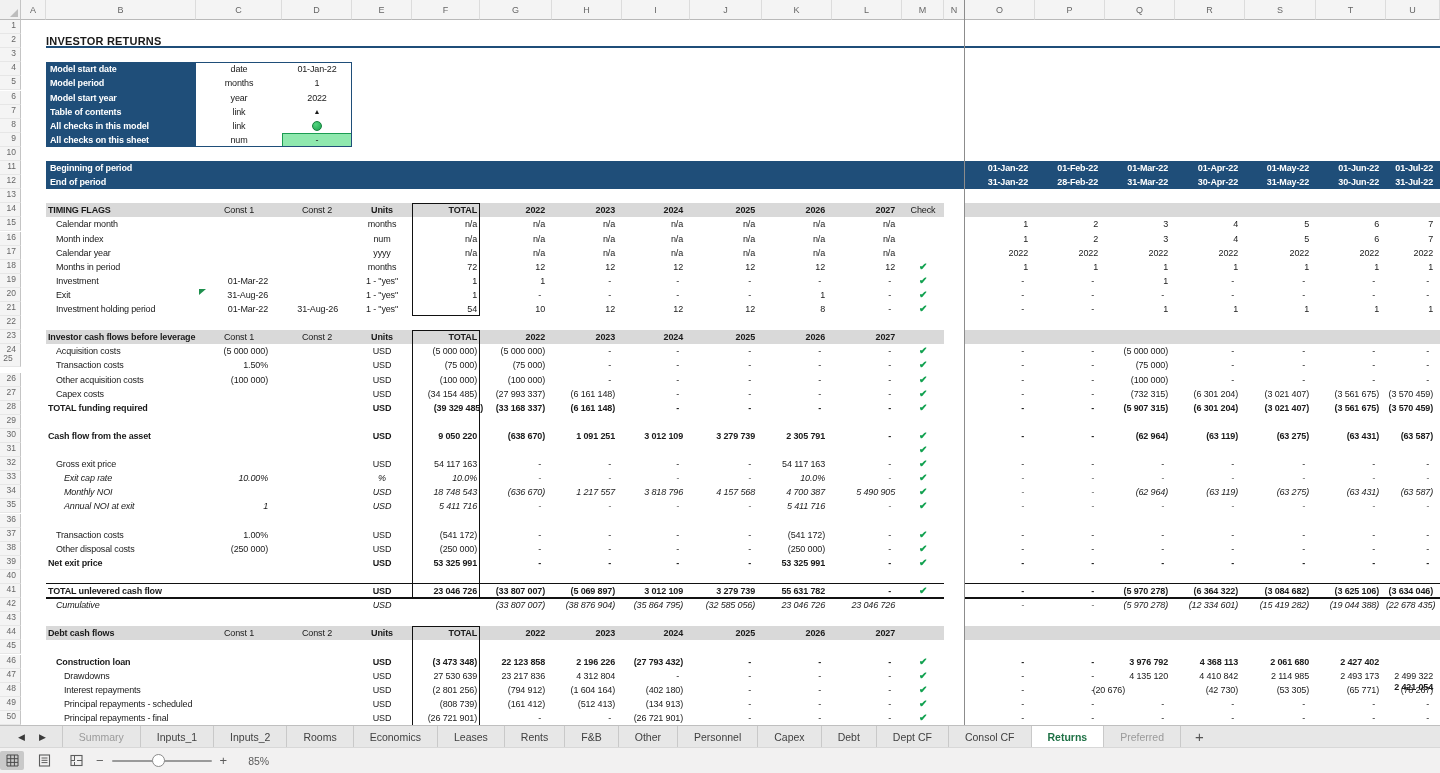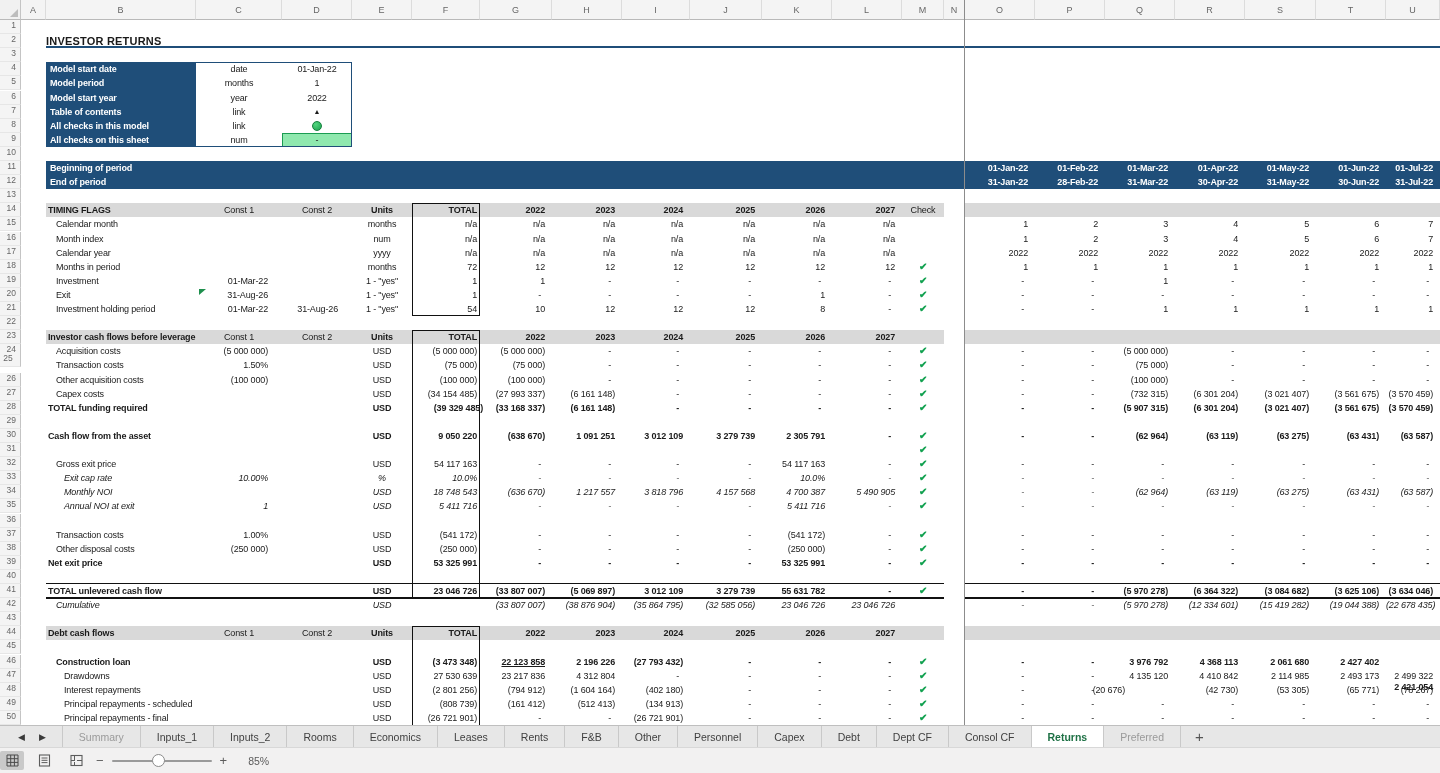--- a/index.html
+++ b/index.html
@@ -588,21 +588,21 @@
       <div class="c rt i" style="left: 965px; top: 598.1px; width: 70px; padding-right: 11px;">-</div>
       <div class="c rt i" style="left: 1035px; top: 598.1px; width: 70px; padding-right: 11px;">-</div>
       <div class="c rt i" style="left: 1105px; top: 598.1px; width: 70px; padding-right: 7px;">(5 970 278)</div>
       <div class="c rt i" style="left: 1175px; top: 598.1px; width: 70px; padding-right: 7px;">(12 334 601)</div>
       <div class="c rt i" style="left: 1245px; top: 598.1px; width: 71px; padding-right: 7px;">(15 419 282)</div>
       <div class="c rt i" style="left: 1316px; top: 598.1px; width: 70px; padding-right: 7px;">(19 044 388)</div>
       <div class="c rt i" style="left: 1386px; top: 598.1px; width: 54px; padding-right: 7px;">(22 678 435)</div>
       <div class="c b " style="left: 46px; top: 654.5px; width: 150px; padding-left: 10px;">Construction loan</div>
       <div class="c ct b" style="left: 352px; top: 654.5px; width: 60px;">USD</div>
       <div class="c rt b" style="left: 412px; top: 654.5px; width: 68px; padding-right: 3px;">(3 473 348)</div>
-      <div class="c rt b" style="left: 480px; top: 654.5px; width: 72px; padding-right: 7px; text-decoration: underline;">22 123 858</div>
+      <div class="c rt b" style="left: 480px; top: 654.5px; width: 72px; padding-right: 7px;">22 123 858</div>
       <div class="c rt b" style="left: 552px; top: 654.5px; width: 70px; padding-right: 7px;">2 196 226</div>
       <div class="c rt b" style="left: 622px; top: 654.5px; width: 68px; padding-right: 7px;">(27 793 432)</div>
       <div class="c rt b" style="left: 690px; top: 654.5px; width: 72px; padding-right: 11px;">-</div>
       <div class="c rt b" style="left: 762px; top: 654.5px; width: 70px; padding-right: 11px;">-</div>
       <div class="c rt b" style="left: 832px; top: 654.5px; width: 70px; padding-right: 11px;">-</div>
       <div class="c ct check" style="left: 902px; top: 654.5px; width: 42px;">✔</div>
       <div class="c rt b" style="left: 965px; top: 654.5px; width: 70px; padding-right: 11px;">-</div>
       <div class="c rt b" style="left: 1035px; top: 654.5px; width: 70px; padding-right: 11px;">-</div>
       <div class="c rt b" style="left: 1105px; top: 654.5px; width: 70px; padding-right: 7px;">3 976 792</div>
       <div class="c rt b" style="left: 1175px; top: 654.5px; width: 70px; padding-right: 7px;">4 368 113</div>

